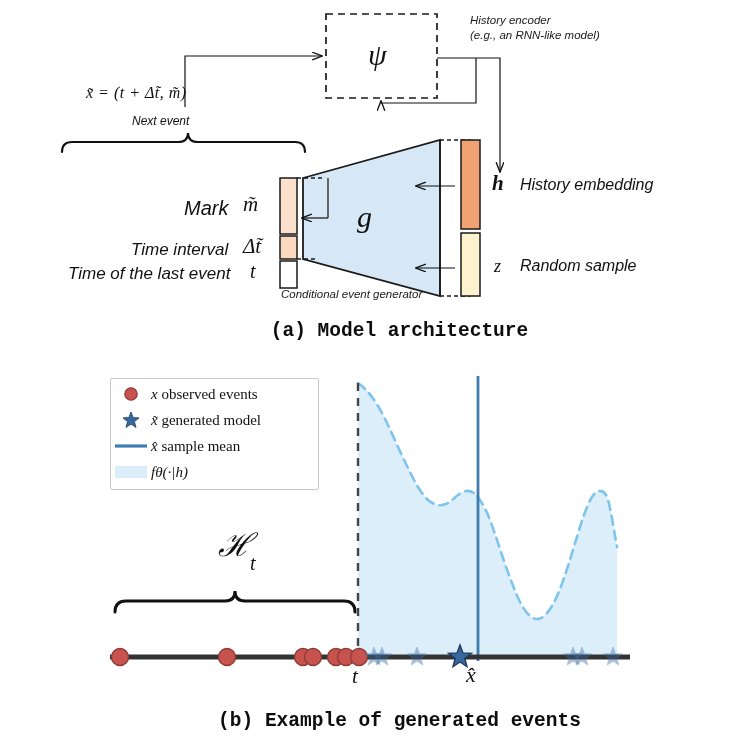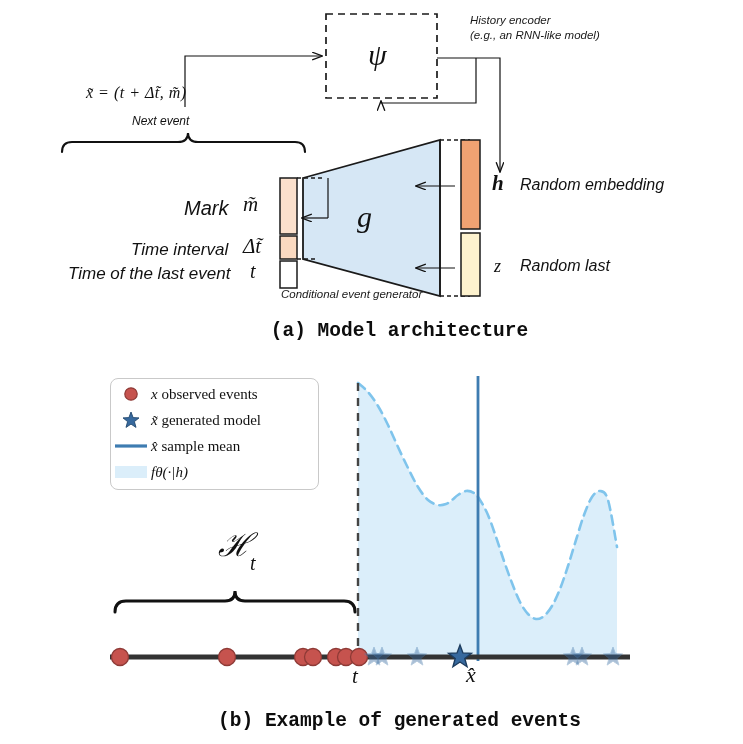--- a/index.html
+++ b/index.html
@@ -61,21 +61,21 @@
   .side-label {
     font-family: "Liberation Sans", sans-serif;
     font-style: italic;
     font-size: 16px;
     color: #111;
   }
   .legend-box {
     position: absolute;
     background: #ffffff;
     border: 1px solid #c9c9c9;
-    border-radius: 8px;
+    border-radius: 2px;
   }
   .legend-row {
     position: absolute;
     display: flex;
     align-items: center;
     height: 22px;
   }
   .legend-text {
     font-family: "Liberation Serif", serif;
     font-size: 15px;
@@ -151,24 +151,24 @@
   <div class="lbl serif-i" style="left:243px; top:235px; font-size:21px;">Δt̃</div>
 
   <div class="lbl italic-sans" style="left:68px; top:264px; font-size:17px;">Time of the last event</div>
   <div class="lbl serif-i" style="left:250px; top:260px; font-size:20px;">t</div>
 
   <div class="lbl serif-i" style="left:357px; top:200px; font-size:30px;">g</div>
 
   <div class="lbl tiny-note" style="left:262px; top:288px;margin-left:19px;">Conditional event generator</div>
 
   <div class="lbl serif-i" style="left:492px; top:172px; font-size:21px; font-weight:bold;">h</div>
-  <div class="lbl side-label" style="left:520px; top:176px;">Random embedding</div>
+  <div class="lbl side-label" style="left:520px; top:176px;">History embedding</div>
 
   <div class="lbl serif-i" style="left:494px; top:256px; font-size:18px;">z</div>
-  <div class="lbl side-label" style="left:520px; top:257px;">Random last</div>
+  <div class="lbl side-label" style="left:520px; top:257px;">Random sample</div>
 
   <div class="lbl caption" style="top:321px;">(a) Model architecture</div>
 
   <svg class="layer" viewBox="0 0 743 744">
 
     <path id="density-area" fill="#DBEEFA" stroke="none" d="M358,383 C359.6666666666667,384.5 364.6666666666667,388.1666666666667 368,392 C371.3333333333333,395.8333333333333 374.6666666666667,400.5 378,406 C381.3333333333333,411.5 384.6666666666667,418.1666666666667 388,425 C391.3333333333333,431.8333333333333 394.6666666666667,439.8333333333333 398,447 C401.3333333333333,454.1666666666667 404.6666666666667,461.3333333333333 408,468 C411.3333333333333,474.6666666666667 414.6666666666667,481.6666666666667 418,487 C421.3333333333333,492.3333333333333 424.6666666666667,497 428,500 C431.3333333333333,503 435,504.3333333333333 438,505 C441,505.6666666666667 443.6666666666667,504.8333333333333 446,504 C448.3333333333333,503.1666666666667 450,501.5 452,500 C454,498.5 455.6666666666667,496.5 458,495 C460.3333333333333,493.5 463.3333333333333,491.3333333333333 466,491 C468.6666666666667,490.6666666666667 471.6666666666667,491.5 474,493 C476.3333333333333,494.5 477.6666666666667,496.3333333333333 480,500 C482.3333333333333,503.6666666666667 485.3333333333333,508.8333333333333 488,515 C490.6666666666667,521.1666666666666 493.3333333333333,529.3333333333334 496,537 C498.6666666666667,544.6666666666666 501.3333333333333,553.3333333333334 504,561 C506.6666666666667,568.6666666666666 509.3333333333333,576.1666666666666 512,583 C514.6666666666666,589.8333333333334 517.3333333333334,596.8333333333334 520,602 C522.6666666666666,607.1666666666666 525.3333333333334,611.1666666666666 528,614 C530.6666666666666,616.8333333333334 533.3333333333334,618.6666666666666 536,619 C538.6666666666666,619.3333333333334 541.3333333333334,618.1666666666666 544,616 C546.6666666666666,613.8333333333334 549.3333333333334,610.5 552,606 C554.6666666666666,601.5 557.3333333333334,595.6666666666666 560,589 C562.6666666666666,582.3333333333334 565.3333333333334,574.1666666666666 568,566 C570.6666666666666,557.8333333333334 573.3333333333334,548.5 576,540 C578.6666666666666,531.5 581.3333333333334,522.1666666666666 584,515 C586.6666666666666,507.8333333333333 589.3333333333334,501 592,497 C594.6666666666666,493 597.3333333333334,490.5 600,491 C602.6666666666666,491.5 605.1666666666666,490.6666666666667 608,500 C610.8333333333334,509.3333333333333 615.5,539.1666666666666 617,547 L617,657 L358,657 Z"></path>
 
     <path id="density-line" fill="none" stroke="#7FC4EC" stroke-width="2.6" stroke-dasharray="9,6" stroke-linecap="round" d="M358,383 C359.6666666666667,384.5 364.6666666666667,388.1666666666667 368,392 C371.3333333333333,395.8333333333333 374.6666666666667,400.5 378,406 C381.3333333333333,411.5 384.6666666666667,418.1666666666667 388,425 C391.3333333333333,431.8333333333333 394.6666666666667,439.8333333333333 398,447 C401.3333333333333,454.1666666666667 404.6666666666667,461.3333333333333 408,468 C411.3333333333333,474.6666666666667 414.6666666666667,481.6666666666667 418,487 C421.3333333333333,492.3333333333333 424.6666666666667,497 428,500 C431.3333333333333,503 435,504.3333333333333 438,505 C441,505.6666666666667 443.6666666666667,504.8333333333333 446,504 C448.3333333333333,503.1666666666667 450,501.5 452,500 C454,498.5 455.6666666666667,496.5 458,495 C460.3333333333333,493.5 463.3333333333333,491.3333333333333 466,491 C468.6666666666667,490.6666666666667 471.6666666666667,491.5 474,493 C476.3333333333333,494.5 477.6666666666667,496.3333333333333 480,500 C482.3333333333333,503.6666666666667 485.3333333333333,508.8333333333333 488,515 C490.6666666666667,521.1666666666666 493.3333333333333,529.3333333333334 496,537 C498.6666666666667,544.6666666666666 501.3333333333333,553.3333333333334 504,561 C506.6666666666667,568.6666666666666 509.3333333333333,576.1666666666666 512,583 C514.6666666666666,589.8333333333334 517.3333333333334,596.8333333333334 520,602 C522.6666666666666,607.1666666666666 525.3333333333334,611.1666666666666 528,614 C530.6666666666666,616.8333333333334 533.3333333333334,618.6666666666666 536,619 C538.6666666666666,619.3333333333334 541.3333333333334,618.1666666666666 544,616 C546.6666666666666,613.8333333333334 549.3333333333334,610.5 552,606 C554.6666666666666,601.5 557.3333333333334,595.6666666666666 560,589 C562.6666666666666,582.3333333333334 565.3333333333334,574.1666666666666 568,566 C570.6666666666666,557.8333333333334 573.3333333333334,548.5 576,540 C578.6666666666666,531.5 581.3333333333334,522.1666666666666 584,515 C586.6666666666666,507.8333333333333 589.3333333333334,501 592,497 C594.6666666666666,493 597.3333333333334,490.5 600,491 C602.6666666666666,491.5 605.1666666666666,490.6666666666667 608,500 C610.8333333333334,509.3333333333333 615.5,539.1666666666666 617,547"></path>
 
     <line id="t-line" x1="358" y1="383" x2="358" y2="661" stroke="#444" stroke-width="2.4" stroke-dasharray="8,7"></line>

